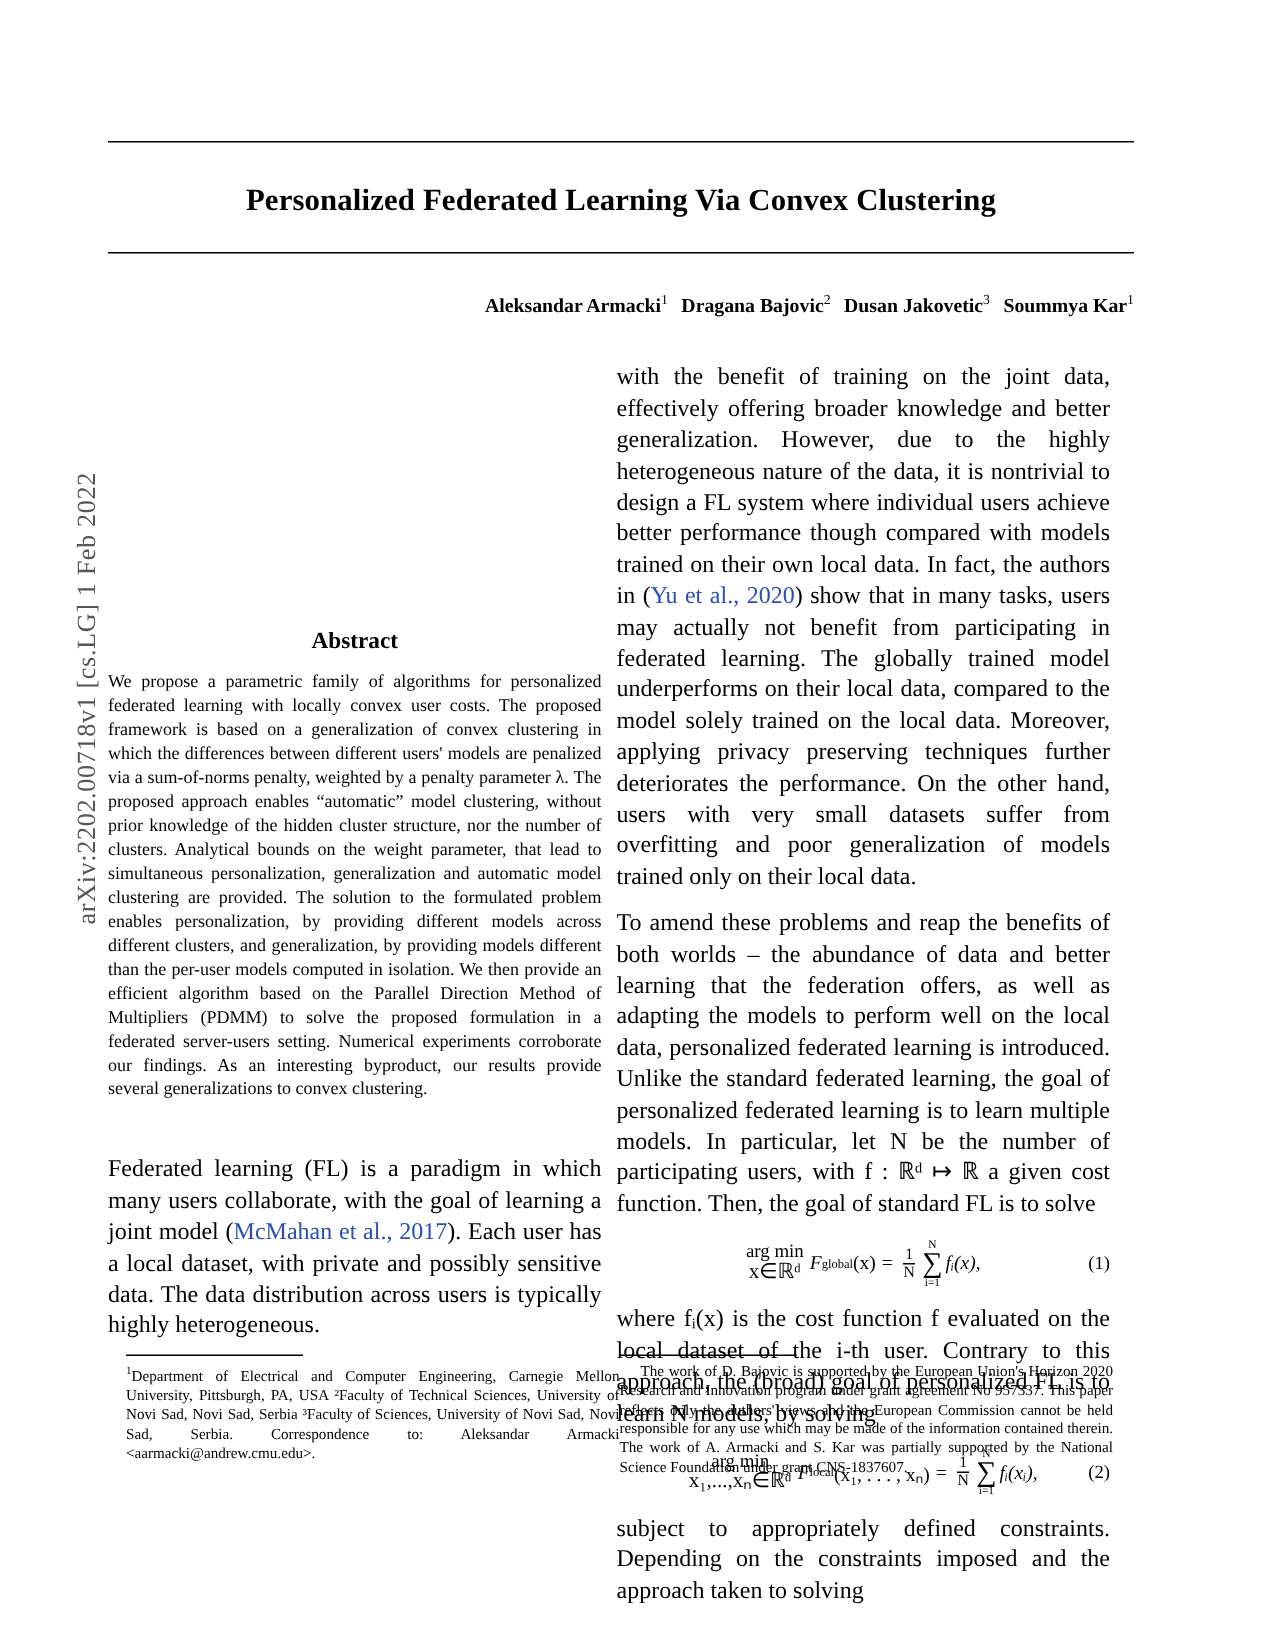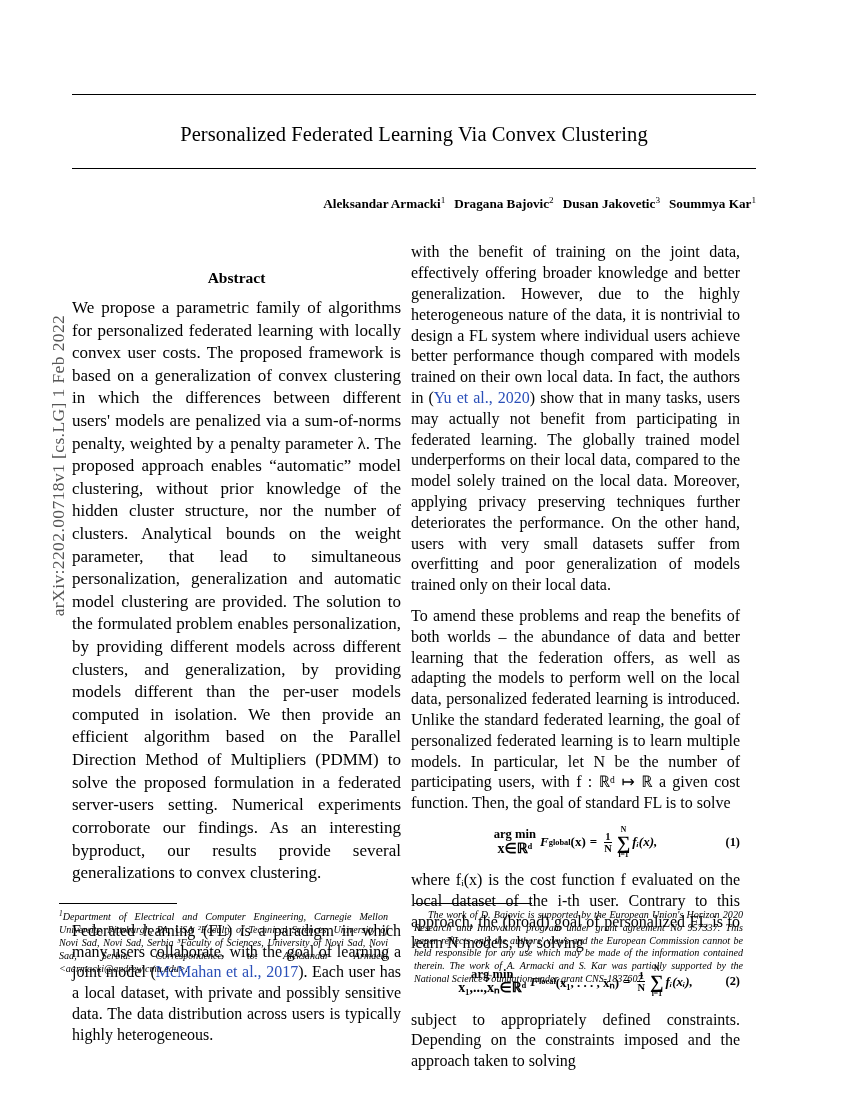--- a/index.html
+++ b/index.html
@@ -42,21 +42,21 @@
   .rule {
     border-top: 1px solid #000;
     height: 0;
   }
   .rule-top { margin-bottom: 28px; }
   .rule-bottom { margin-top: 22px; }
 
   .title {
     text-align: center;
     font-size: 20.5px;
-    font-weight: normal;
+    font-weight: bold;
     font-family: "Liberation Serif", serif;
     letter-spacing: 0.1px;
   }
 
   .authors {
     text-align: right;
     font-size: 13.2px;
     font-weight: bold;
     margin-top: 26px;
     margin-bottom: 30px;
@@ -89,32 +89,31 @@
     margin: 0 0 10px 0;
   }
 
   p.body {
     margin: 0 0 10px 0;
     font-size: 16px;
     line-height: 1.30;
     text-align: justify;
     hyphens: auto;
   }
-  .abs p.body { font-size: 17px; line-height: 1.33; }
+  .abs p.body { font-size: 12px; line-height: 1.33; }
 
   .link { color: #2a4fb8; }
 
   .eq {
     display: flex;
     align-items: center;
     justify-content: center;
     margin: 12px 0 12px 0;
     font-size: 13px;
     position: relative;
-    font-weight: bold;
   }
   .eq .eqbody {
     display: inline-flex;
     align-items: center;
     justify-content: center;
     flex: 1;
     font-family: "Liberation Serif", serif;
   }
   .eq .eqnum {
     position: absolute;
@@ -151,26 +150,24 @@
   }
   .frac .num { font-size: 10.5px; }
   .frac .den { font-size: 10.5px; border-top: 1px solid #000; padding-top: 0px; }
 
   i.mi { font-style: italic; }
   sub.sm { font-size: 8.4px; }
 
   
   .footnotes {
     position: absolute;
-    left: 59px;
+    left: 84px;
     top: 903px;
     width: 684px;
     display: flex;
-    gap: 26px;
-    font-style: italic;
   }
   .fn-col { width: 329px; }
   .fn-rule {
     border-top: 1px solid #000;
     width: 118px;
     margin-bottom: 5px;
     height: 0;
   }
   .fn-text {
     font-size: 10.1px;

